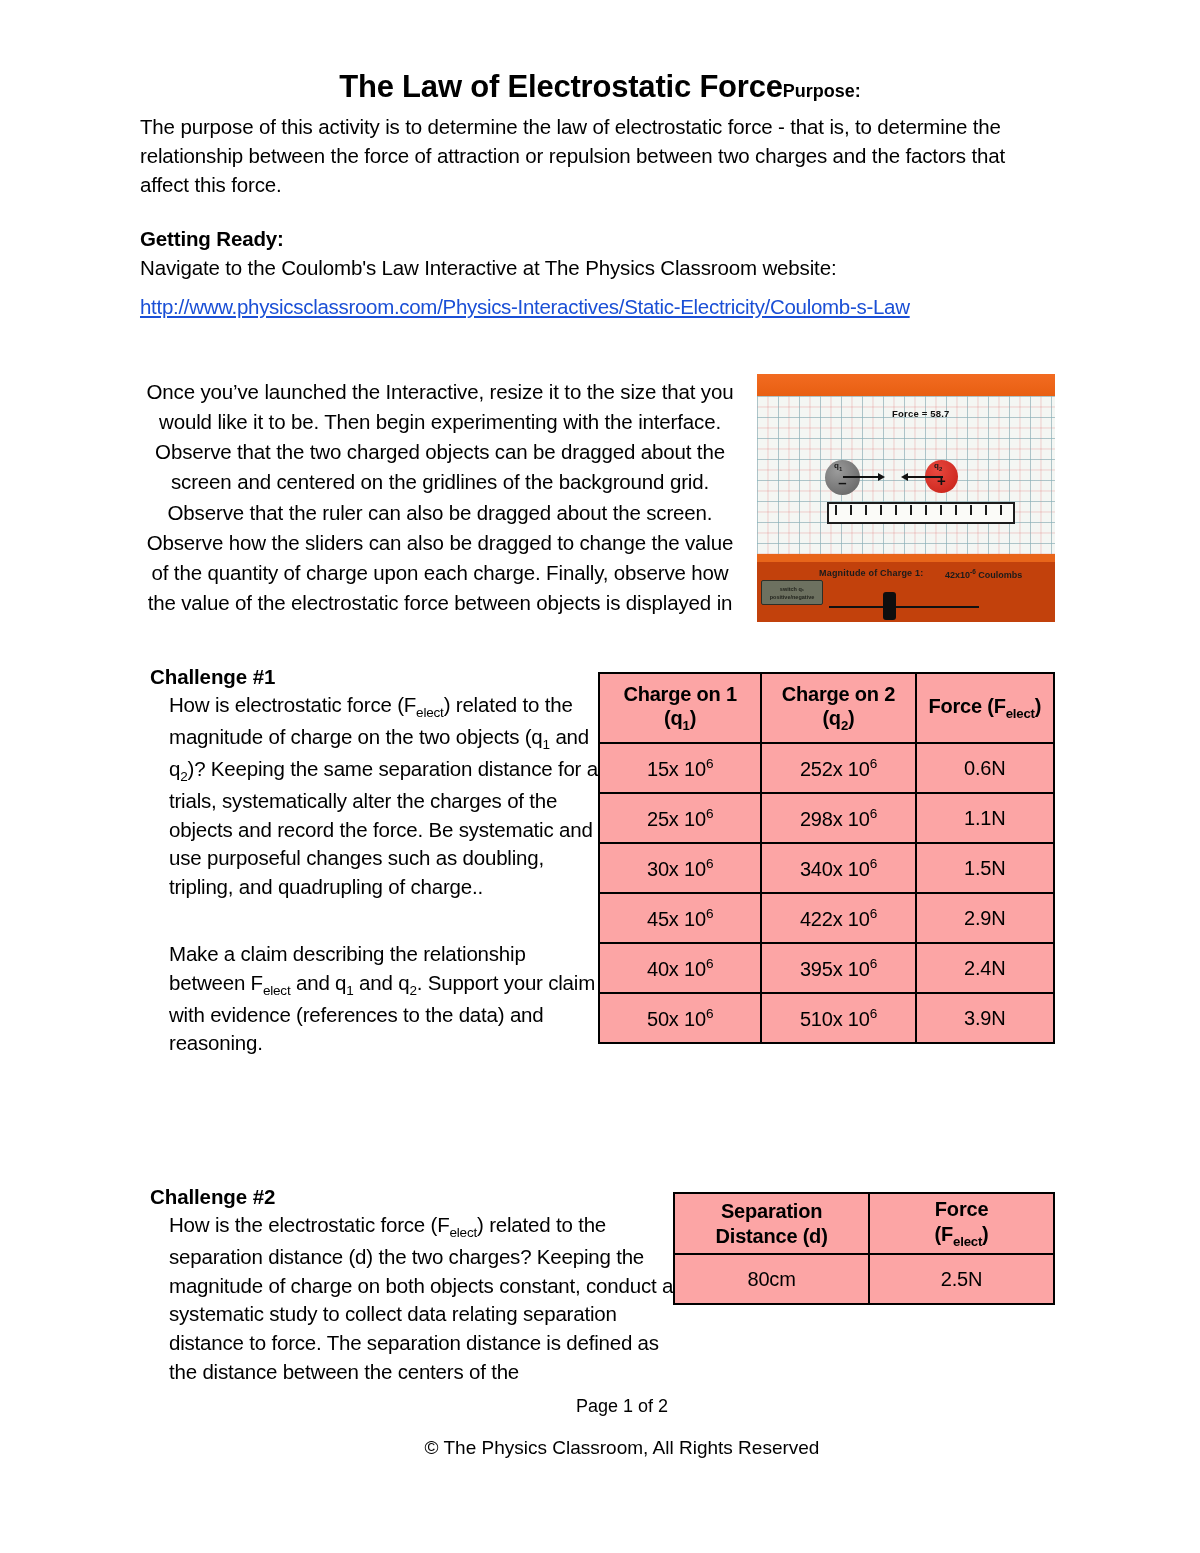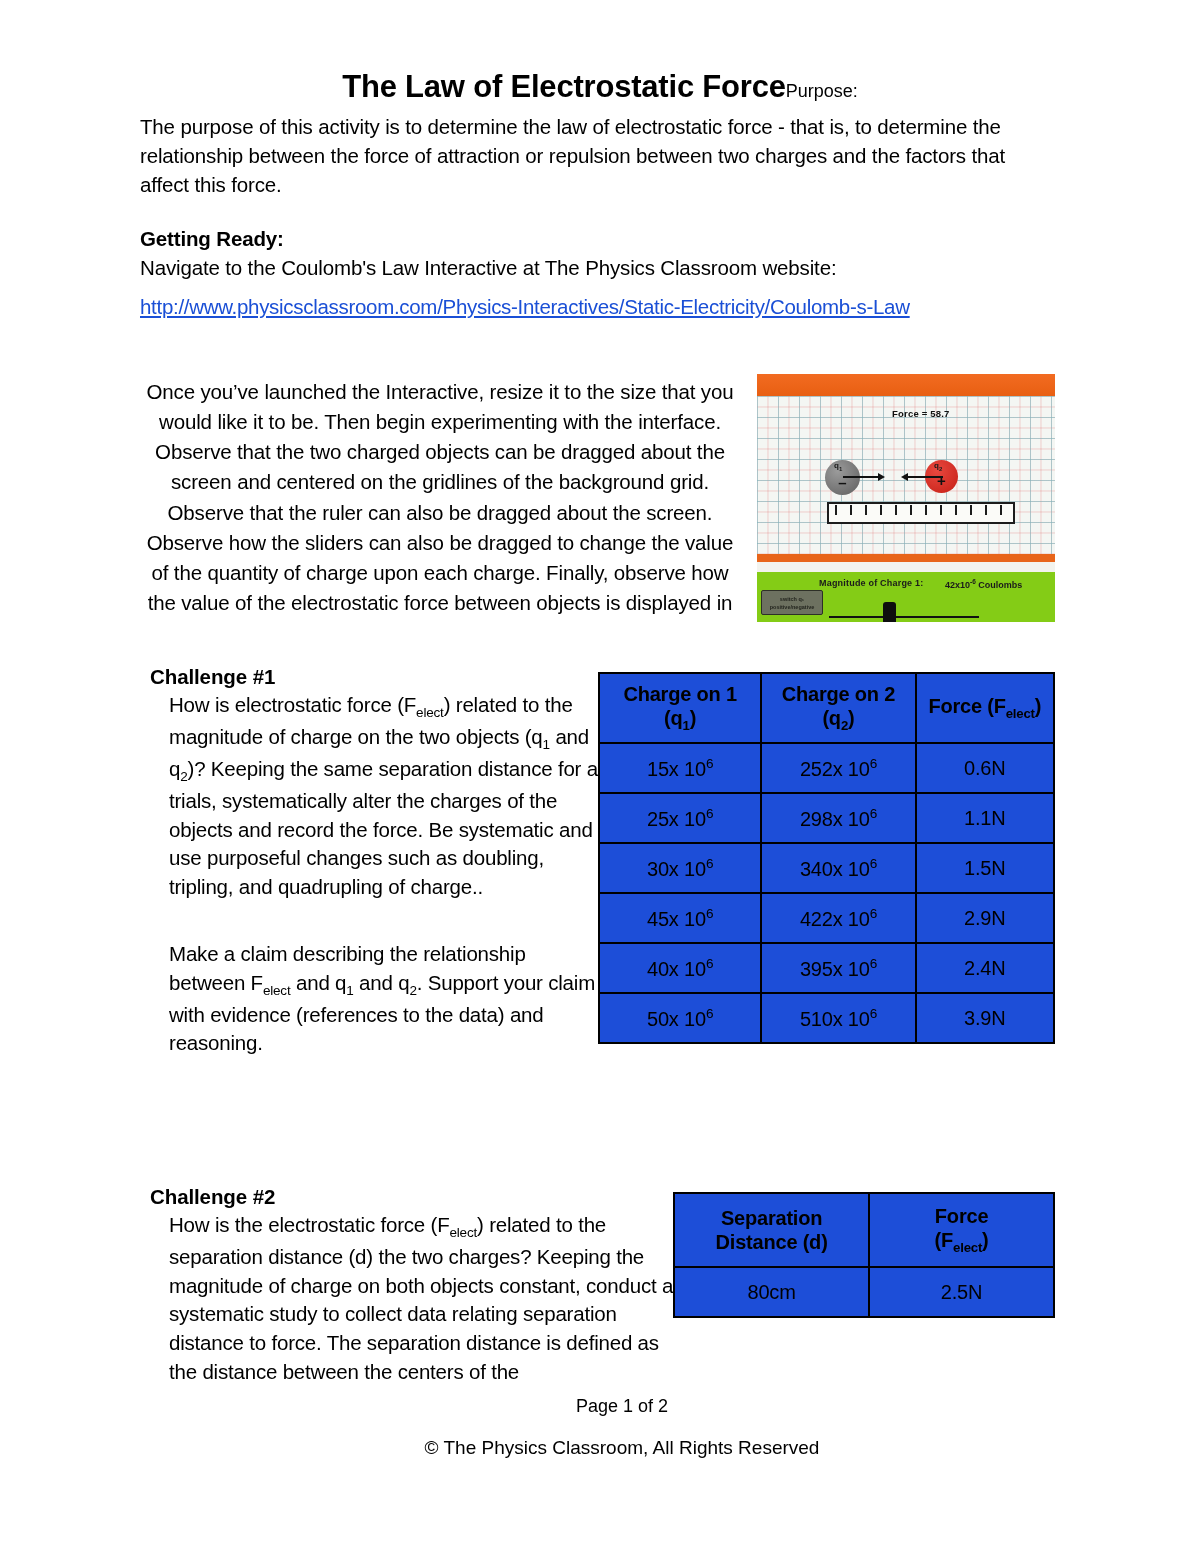--- a/index.html
+++ b/index.html
@@ -23,21 +23,21 @@
     text-align: center;
     line-height: 1.1;
   }
   .doc-title {
     font-size: 31px;
     font-weight: bold;
     letter-spacing: -0.2px;
   }
   .purpose-run {
     font-size: 18px;
-    font-weight: normal;
+    font-weight: bold;
     vertical-align: baseline;
   }
 
   
   .body-text {
     position: absolute;
     font-size: 20.5px;
     line-height: 1.42;
     letter-spacing: -0.15px;
   }
@@ -141,22 +141,22 @@
   }
   .tick {
     position: absolute; top: 1px; width: 2px; height: 10px; background: #1c1c1c;
   }
 
   .shot-midbar {
     position: absolute; left: 0; top: 180px; width: 100%; height: 8px;
     background: #e8651a;
   }
   .shot-panel {
-    position: absolute; left: 0; top: 198px; width: 100%; height: 60px;
-    background: #84cc16;
+    position: absolute; left: 0; top: 188px; width: 100%; height: 60px;
+    background: #c2410c;
   }
   .panel-label {
     position: absolute; left: 62px; top: 6px;
     font-size: 9px; font-weight: bold; color: #1b1b1b; letter-spacing: 0.2px;
   }
   .panel-value {
     position: absolute; left: 188px; top: 6px;
     font-size: 9px; font-weight: bold; color: #1b1b1b;
   }
   .panel-value sup { font-size: 6.5px; }
@@ -192,42 +192,42 @@
   #c1-body2 { left: 150px; top: 940px; width: 430px; }
   #c2-head  { left: 150px; top: 1185px; }
   #c2-body  { left: 150px; top: 1211px; width: 518px; }
 
   
   table.data {
     position: absolute;
     border-collapse: collapse;
     font-size: 20px;
     letter-spacing: -0.2px;
-    background: #1d4ed8;
+    background: #fca5a5;
   }
   table.data td, table.data th {
     border: 2px solid #000;
     text-align: center;
     vertical-align: middle;
     font-weight: normal;
     padding: 0;
   }
   table.data th {
     font-weight: bold;
     line-height: 1.22;
   }
   #table-1 { left: 598px; top: 672px; width: 457px; }
   #table-1 th { height: 70px; }
   #table-1 td { height: 50px; }
   #table-1 .col-a { width: 163px; }
   #table-1 .col-b { width: 155px; }
   #table-1 .col-c { width: 139px; }
 
   #table-2 { left: 673px; top: 1192px; width: 382px; }
-  #table-2 th { height: 74px; }
+  #table-2 th { height: 61px; }
   #table-2 td { height: 50px; }
   #table-2 .col-a { width: 196px; }
   #table-2 .col-b { width: 186px; }
 
   sub { font-size: 0.66em; }
   sup { font-size: 0.68em; }
 
   
   .footer-line {
     position: absolute;

